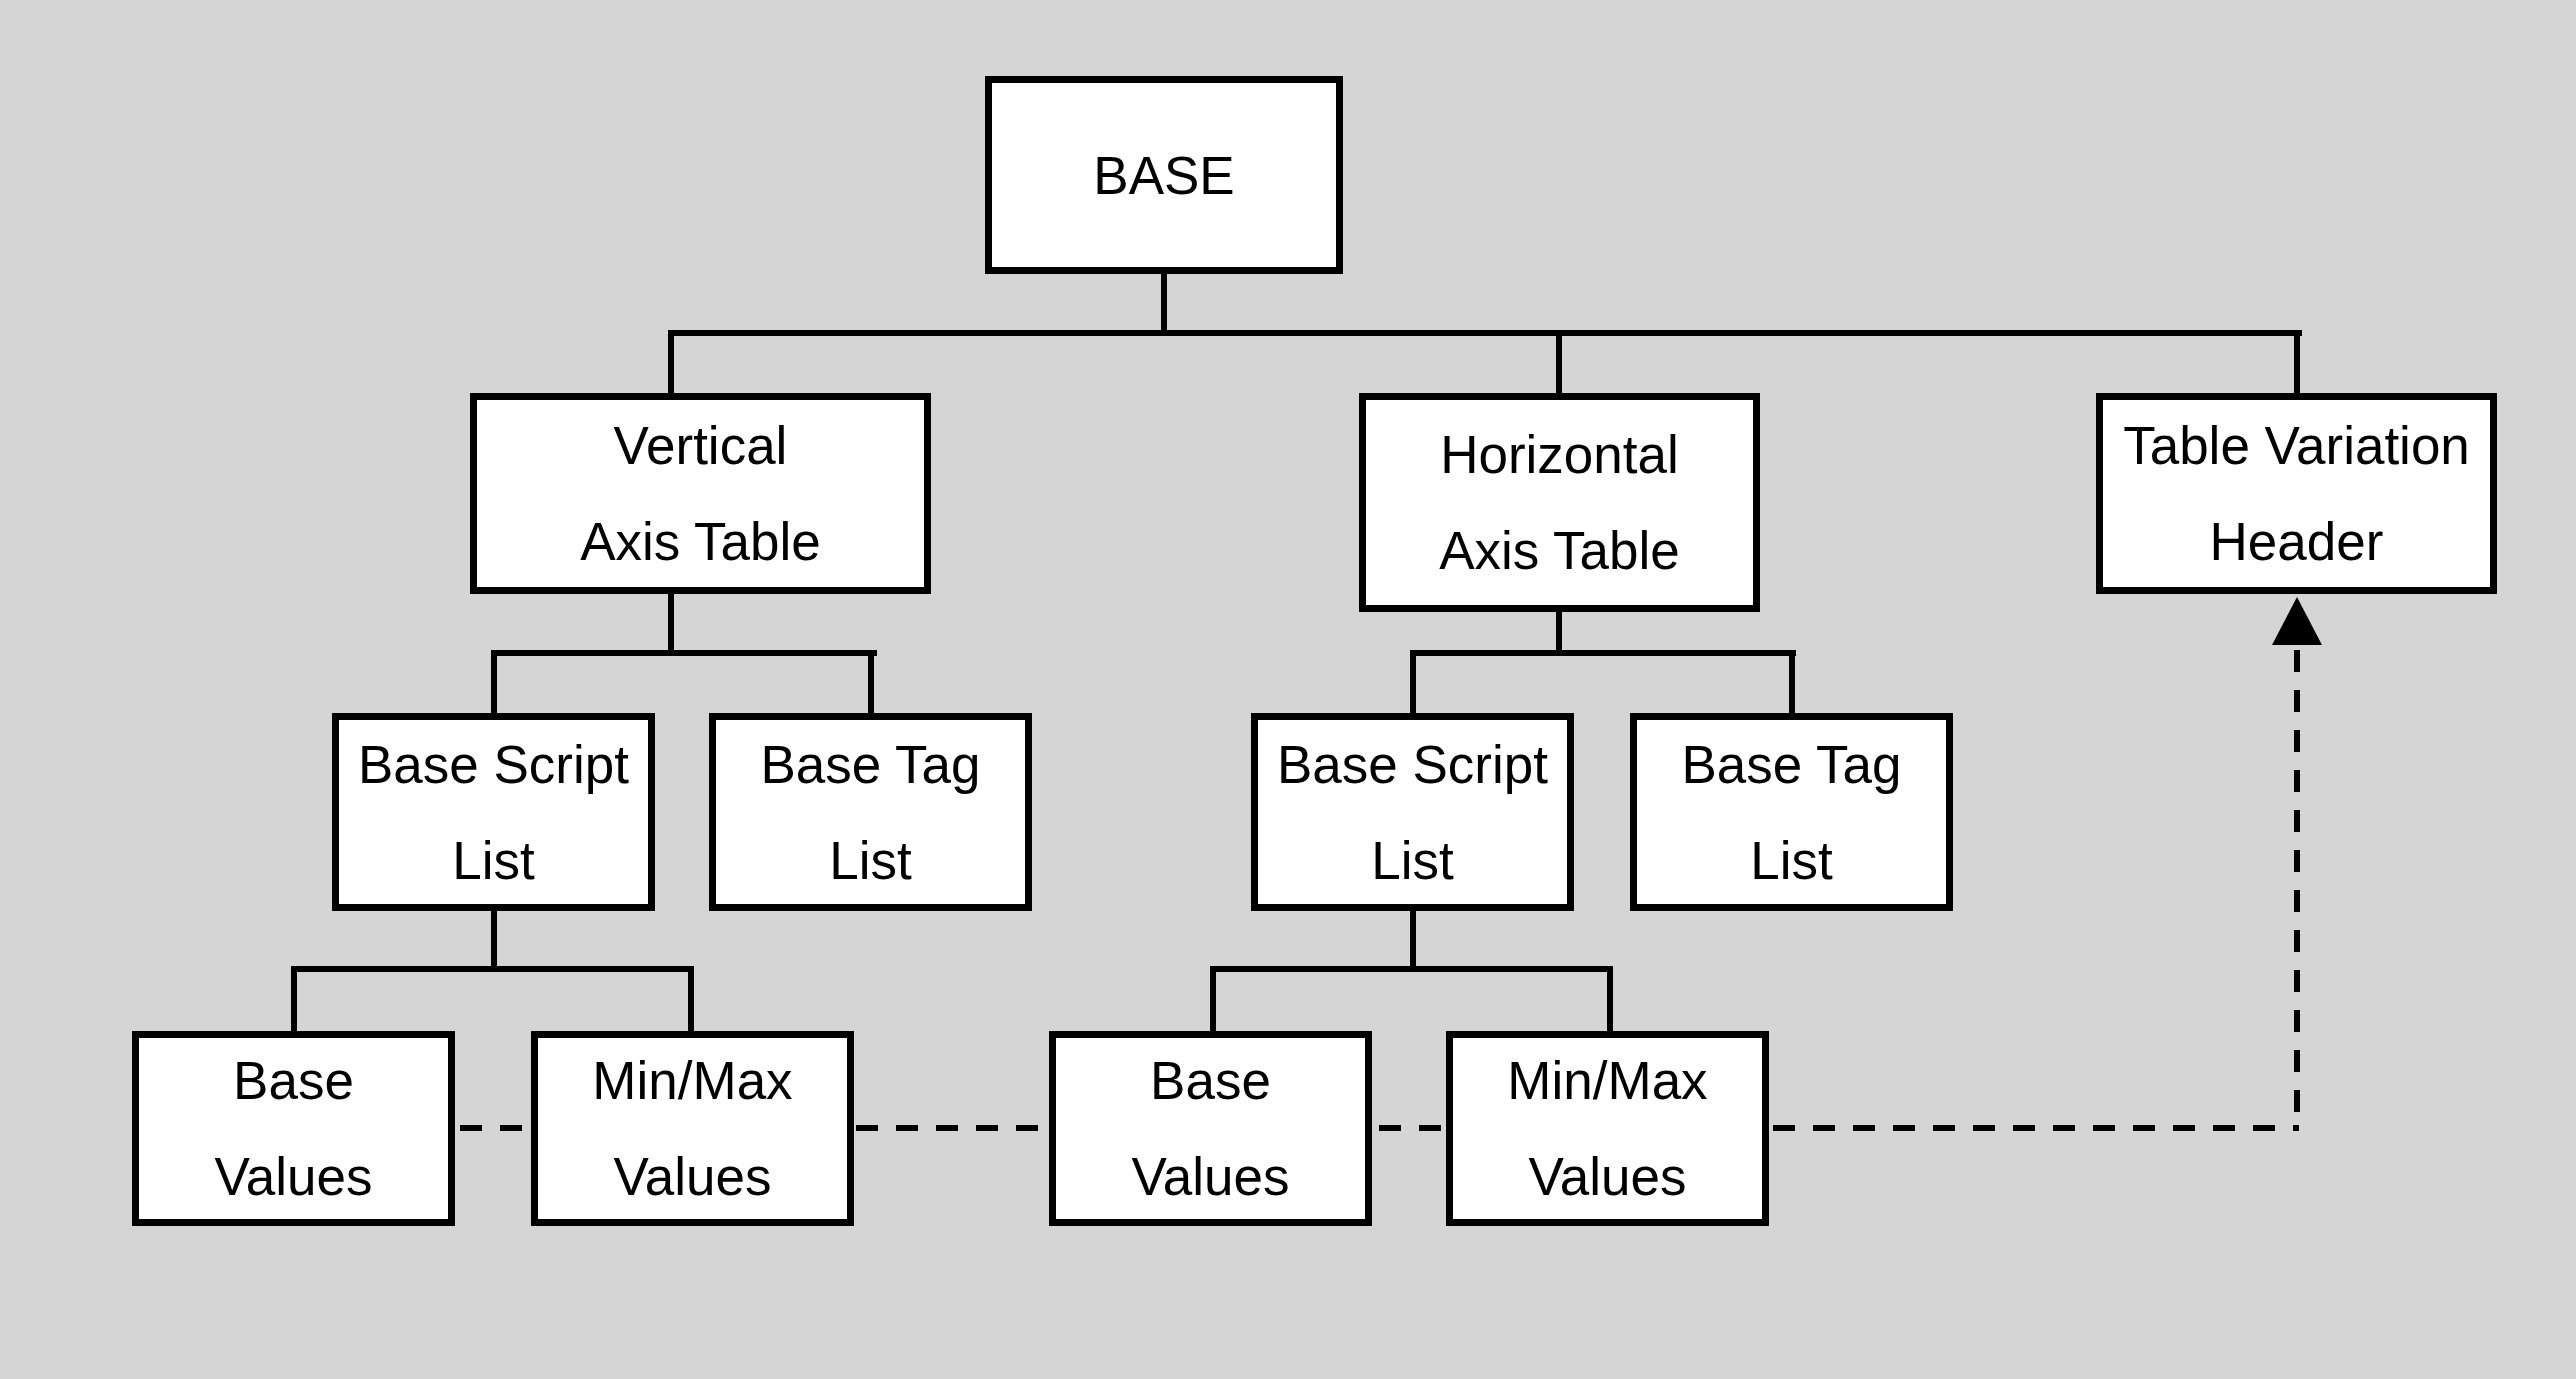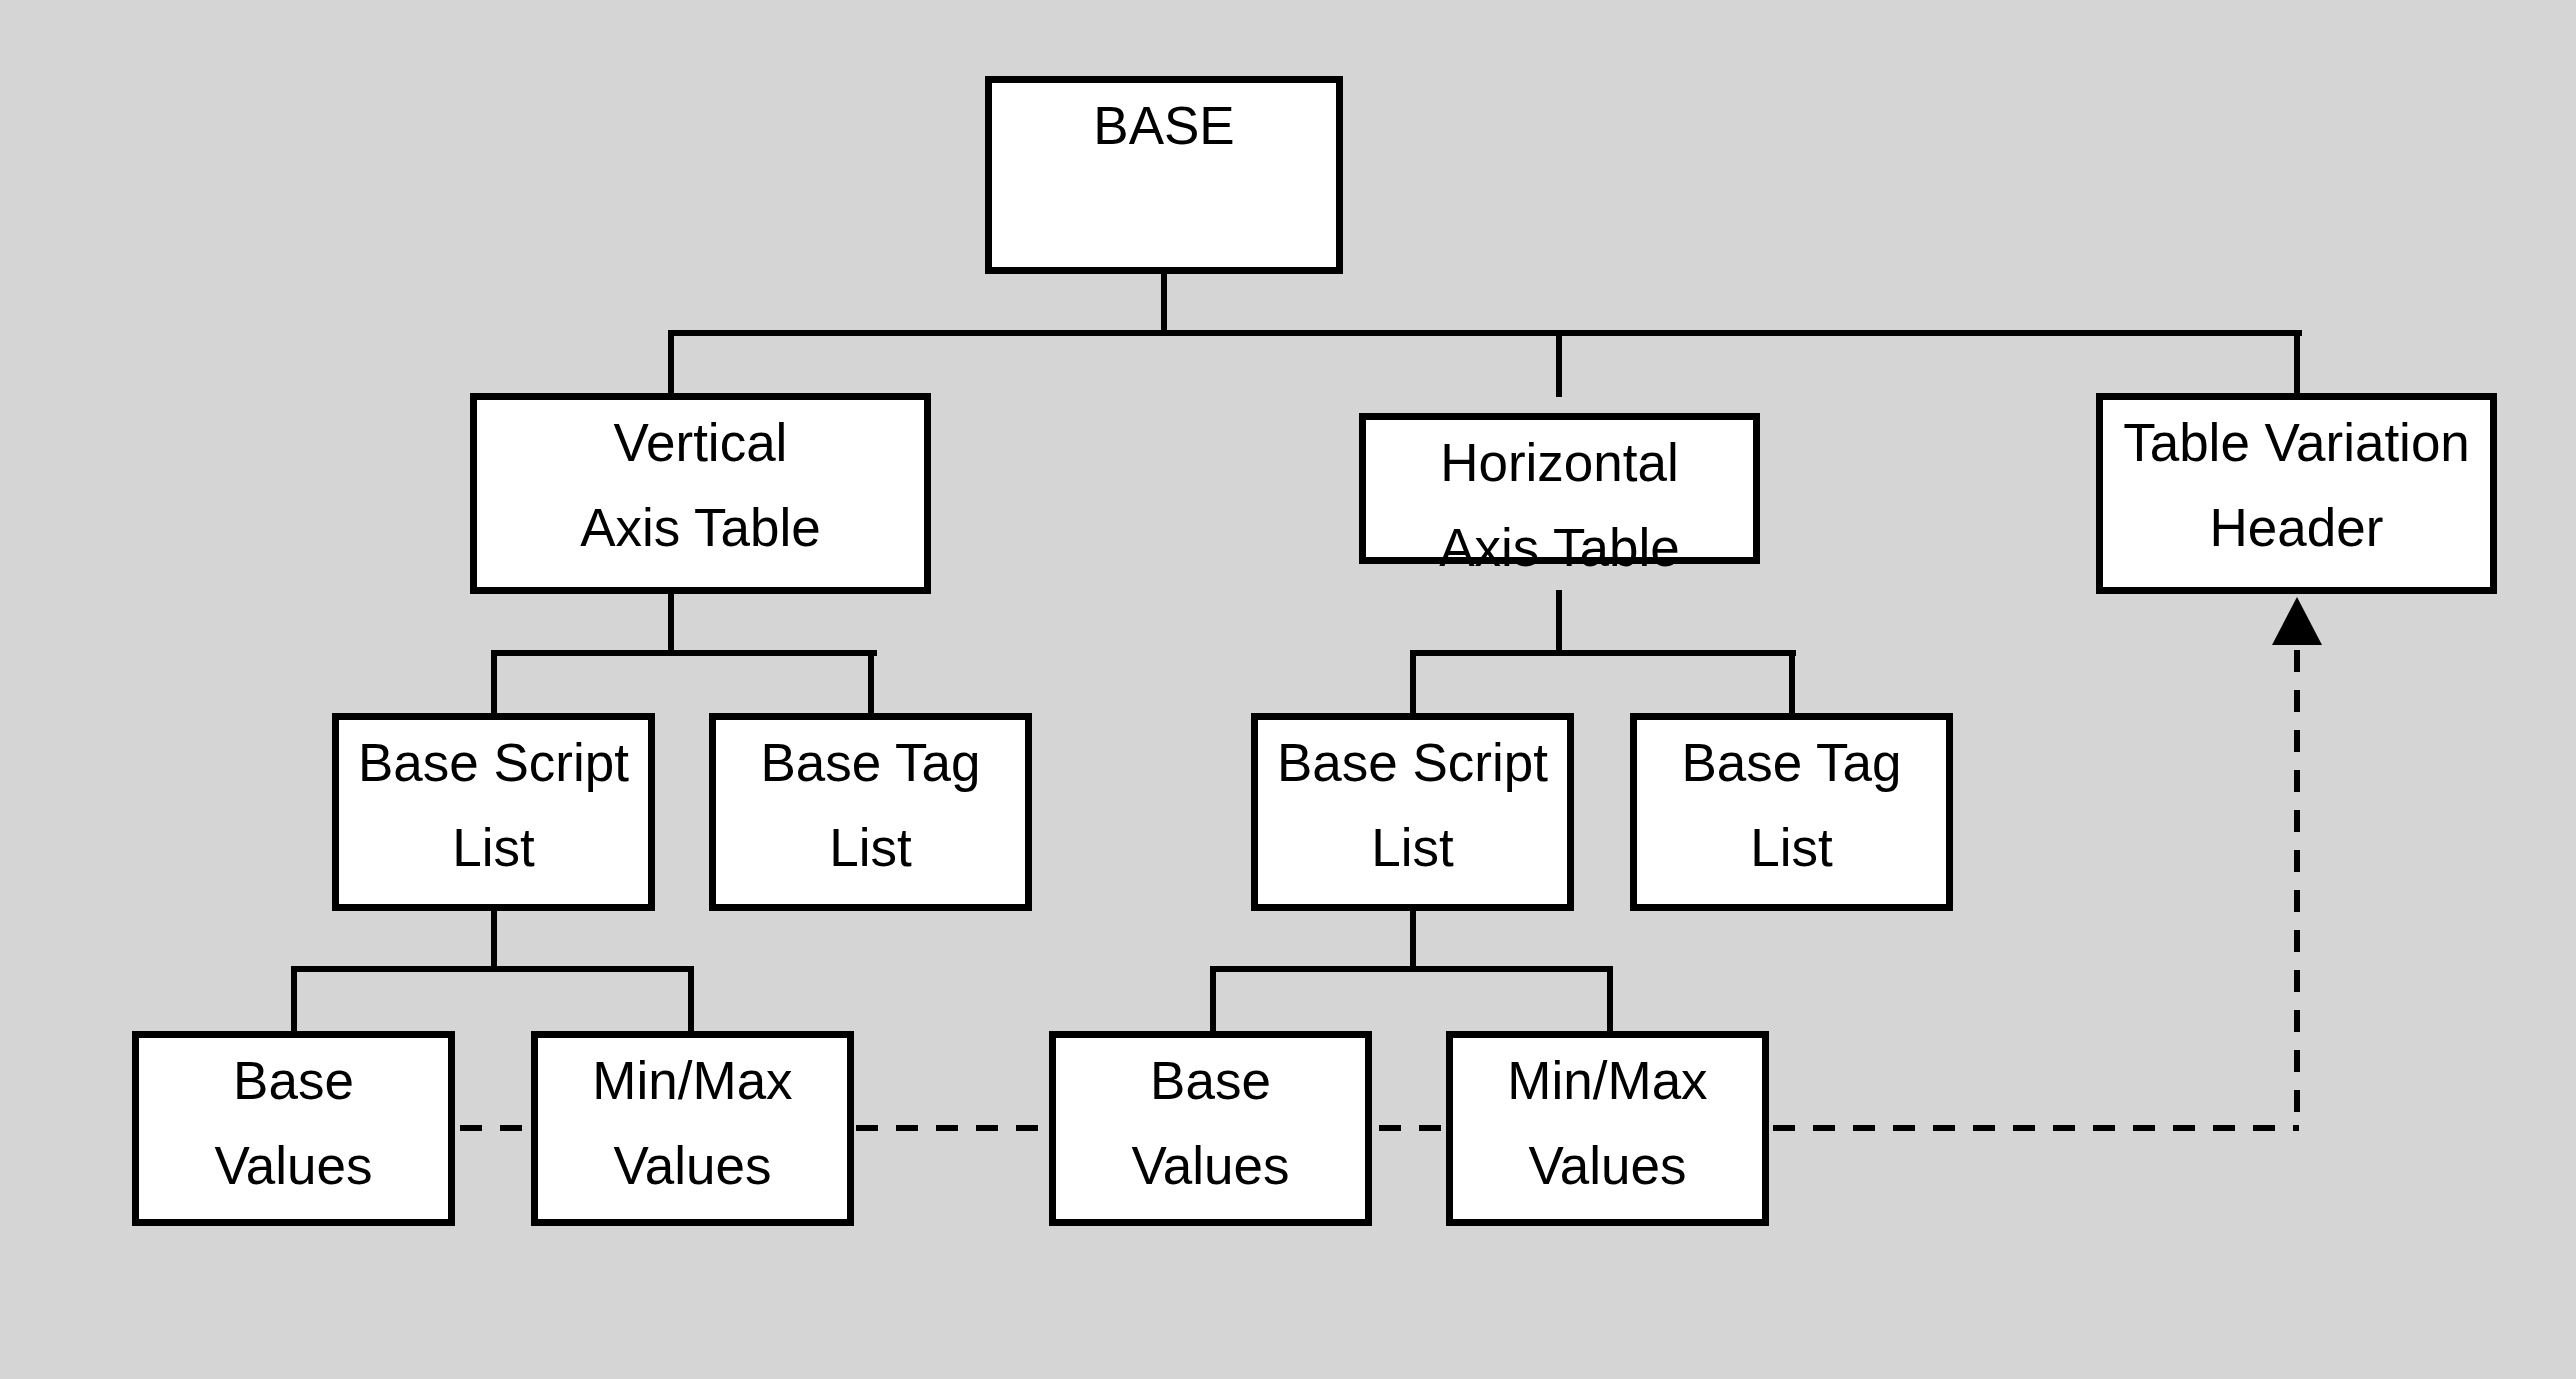--- a/index.html
+++ b/index.html
@@ -16,24 +16,25 @@
     overflow: hidden;
   }
   .node {
     position: absolute;
     background: #ffffff;
     border: 7.3px solid #000000;
     box-sizing: border-box;
     display: flex;
     flex-direction: column;
     align-items: center;
-    justify-content: flex-start;
+    justify-content: center;
     text-align: center;
     color: #000000;
     z-index: 2;
+    gap: 11px;
   }
   .node .label-line {
     display: block;
     font-size: 53px;
     line-height: 85px;
     white-space: nowrap;
   }
   .line {
     position: absolute;
     background: #000000;
@@ -101,21 +102,21 @@
 
   <div class="node" style="left:985px; top:76px; width:358px; height:198px;">
     <span class="label-line">BASE</span>
   </div>
 
   <div class="node" style="left:470px; top:393px; width:461px; height:201px;">
     <span class="label-line">Vertical</span>
     <span class="label-line">Axis Table</span>
   </div>
 
-  <div class="node" style="left:1359px; top:393px; width:401px; height:151px;margin-top:20px;">
+  <div class="node" style="left:1359px; top:393px; width:401px; height:219px;">
     <span class="label-line">Horizontal</span>
     <span class="label-line">Axis Table</span>
   </div>
 
   <div class="node" style="left:2096px; top:393px; width:401px; height:201px;">
     <span class="label-line">Table Variation</span>
     <span class="label-line">Header</span>
   </div>
 
   <div class="node" style="left:332px; top:713px; width:323px; height:198px;">

